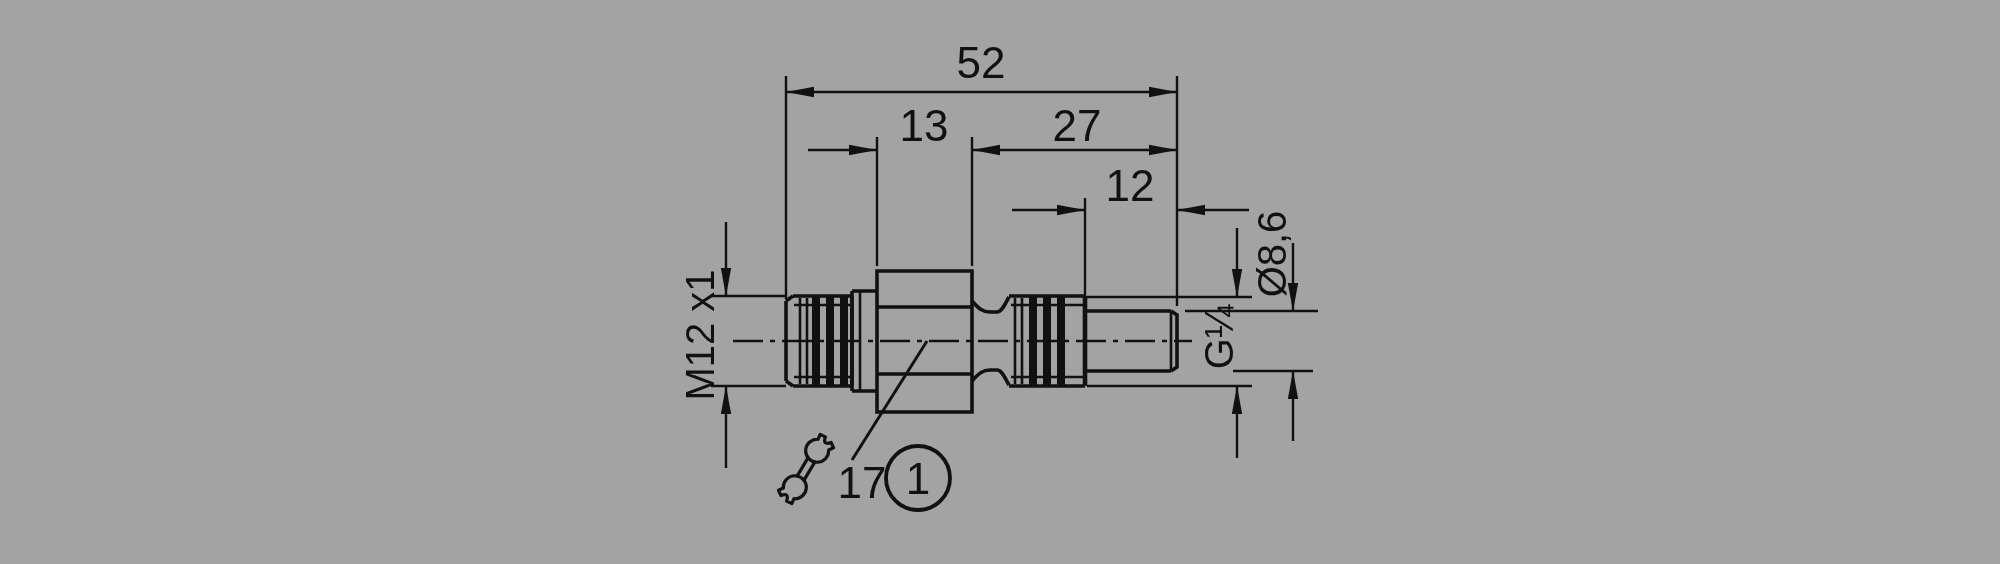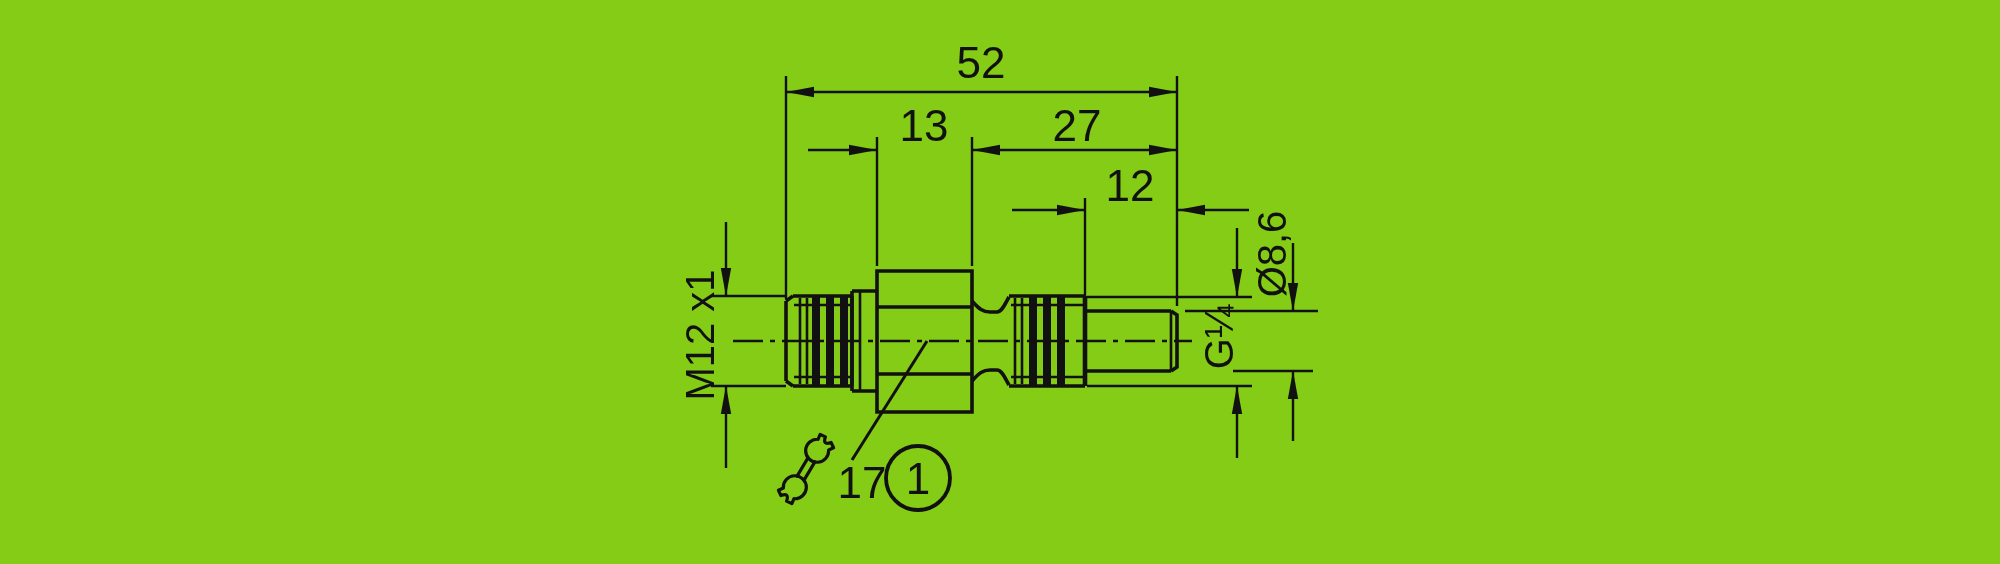--- a/index.html
+++ b/index.html
@@ -2,21 +2,21 @@
 <html><head>
 <meta charset="utf-8">
 <style>
   html,body{margin:0;padding:0;}
   body{
     width:2000px;height:564px;
     background:#ffffff;
     font-family:"Liberation Sans", sans-serif;
     overflow:hidden;
   }
-  .stage{position:relative;width:2000px;height:564px;background:#84cc16;}
+  .stage{position:relative;width:2000px;height:564px;background:#a3a3a3;}
   svg{position:absolute;left:0;top:0;}
   .ol{stroke:#111;stroke-width:3.6;fill:none;}
   .olthick{stroke:#111;stroke-width:4.6;fill:none;}
   .thin{stroke:#111;stroke-width:2.6;fill:none;}
   .ext{stroke:#111;stroke-width:2.4;fill:none;}
   .dim{stroke:#111;stroke-width:2.4;fill:none;}
   .bar{fill:#111;stroke:none;}
   .arrow{fill:#111;stroke:none;}
   .cl{stroke:#111;stroke-width:2.4;fill:none;stroke-dasharray:30 7 5 7;}
   .leader{stroke:#111;stroke-width:3;fill:none;}

